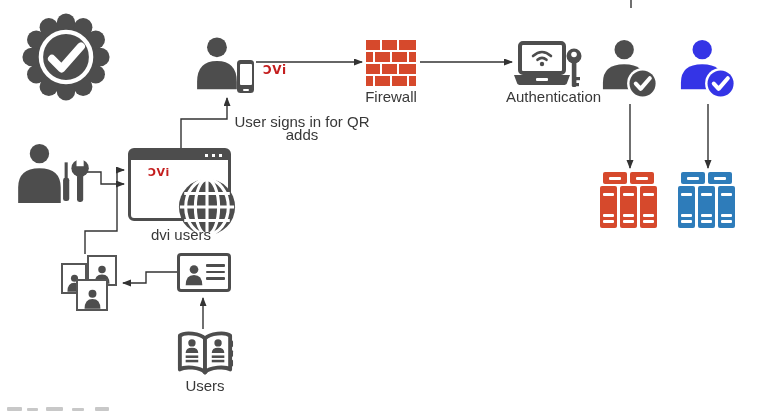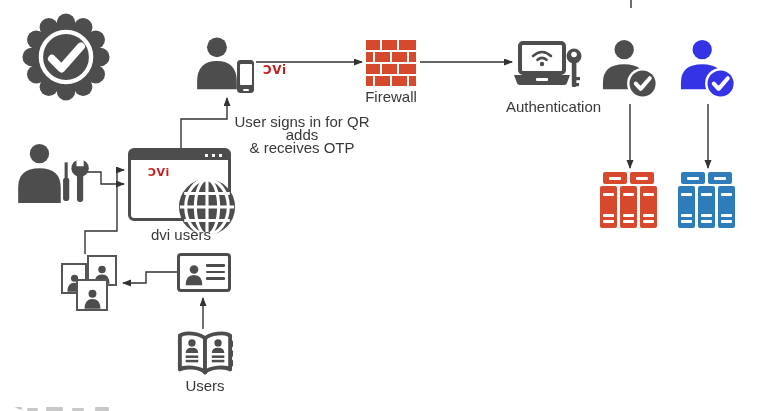--- a/index.html
+++ b/index.html
@@ -1,21 +1,21 @@
 <!DOCTYPE html>
 <html style="--dark: #4d4d4d; --red: #d6492c; --server-blue: #2e7cba; --person-blue: #3434e6; --logo-red: #c41e1e; --connector: #333333; --label-text: #383838;"><head>
 <meta charset="utf-8">
 <style>
   :root{
     --dark:#4d4d4d; --red:#d6492c; --server-blue:#2e7cba; --person-blue:#3434e6;
     --logo-red:#c41e1e; --connector:#333333; --label-text:#383838;
   }
   html,body{margin:0;padding:0;background:#fff;}
   .canvas{position:relative;width:768px;height:411px;background:#fff;overflow:hidden;
-          font-family:"Liberation Sans",sans-serif;border-radius:29px;}
+          font-family:"Liberation Sans",sans-serif;}
   .abs{position:absolute;}
   .connectors{position:absolute;left:0;top:0;width:768px;height:411px;pointer-events:none;}
   .lbl{position:absolute;font-size:15px;line-height:13px;color:var(--label-text);text-align:center;}
   .logo{position:absolute;font-family:"DejaVu Sans",sans-serif;font-weight:bold;
         color:var(--logo-red);letter-spacing:.5px;}
   
   .window{position:absolute;background:#fff;border:3px solid var(--dark);border-radius:6px;}
   .window-bar{height:9px;background:var(--dark);display:flex;align-items:center;
               justify-content:flex-end;gap:4px;padding-right:6px;}
   .window-bar .dot{width:3px;height:3px;background:#fff;display:block;}
@@ -129,21 +129,21 @@
     <path d="M0,34 L56,34 L53,42 Q52.5,44 49,44 L7,44 Q3.5,44 3,42 Z" fill="var(--dark)"></path>
     <rect x="22" y="37" width="12" height="3" rx="1" fill="#fff"></rect>
     <g>
       <circle cx="60" cy="15" r="7.5" fill="var(--dark)"></circle>
       <circle cx="60" cy="13.5" r="2.8" fill="#fff"></circle>
       <rect x="57.8" y="21" width="4.6" height="25" rx="1.5" fill="var(--dark)"></rect>
       <rect x="61.5" y="36" width="4.5" height="3.2" fill="var(--dark)"></rect>
       <rect x="61.5" y="42" width="3.5" height="3.2" fill="var(--dark)"></rect>
     </g>
   </svg>
-  <div class="lbl" style="left:506px;top:100px;width:86px">Authentication</div>
+  <div class="lbl" style="left:506px;top:90px;width:86px">Authentication</div>
 
   <svg class="abs" style="left:601px;top:38px;width:58px;height:64px" viewBox="0 0 60 64">
     <g fill="var(--dark)">
       <circle cx="24" cy="11" r="10"></circle>
       <path d="M2,52 L2,45 Q2,26 24,26 Q46,26 46,45 L46,52 Z"></path>
     </g>
     <circle cx="43" cy="46" r="16" fill="#fff"></circle>
     <circle cx="43" cy="46" r="13.5" fill="var(--dark)"></circle>
     <path d="M36,46 L41,51.5 L50.5,40.5" fill="none" stroke="#fff" stroke-width="4.2" stroke-linecap="round" stroke-linejoin="round"></path>
   </svg>
@@ -244,21 +244,20 @@
       <g>
         <circle cx="66" cy="26" r="9"></circle>
         <rect x="62.8" y="32" width="6.4" height="29" rx="2.5"></rect>
       </g>
     </g>
     <rect x="62.3" y="13" width="7.4" height="11" fill="#fff"></rect>
   </svg>
 
   <div class="lbl" style="left:222px;top:115px;width:160px">
     <div>User signs in for QR adds</div>
-    <div>&amp; receives OTP</div>
   </div>
 
   <div class="photo" style="left:61px;top:263px;width:26px;height:31px;z-index:1">
     <svg style="width:17px;height:19px" viewBox="0 0 24 26">
       <g fill="var(--dark)">
           <circle cx="12" cy="7" r="5"></circle>
       <path d="M2,26 Q2,13.5 12,13.5 Q22,13.5 22,26 Z"></path>
         </g>
     </svg>
   </div>

